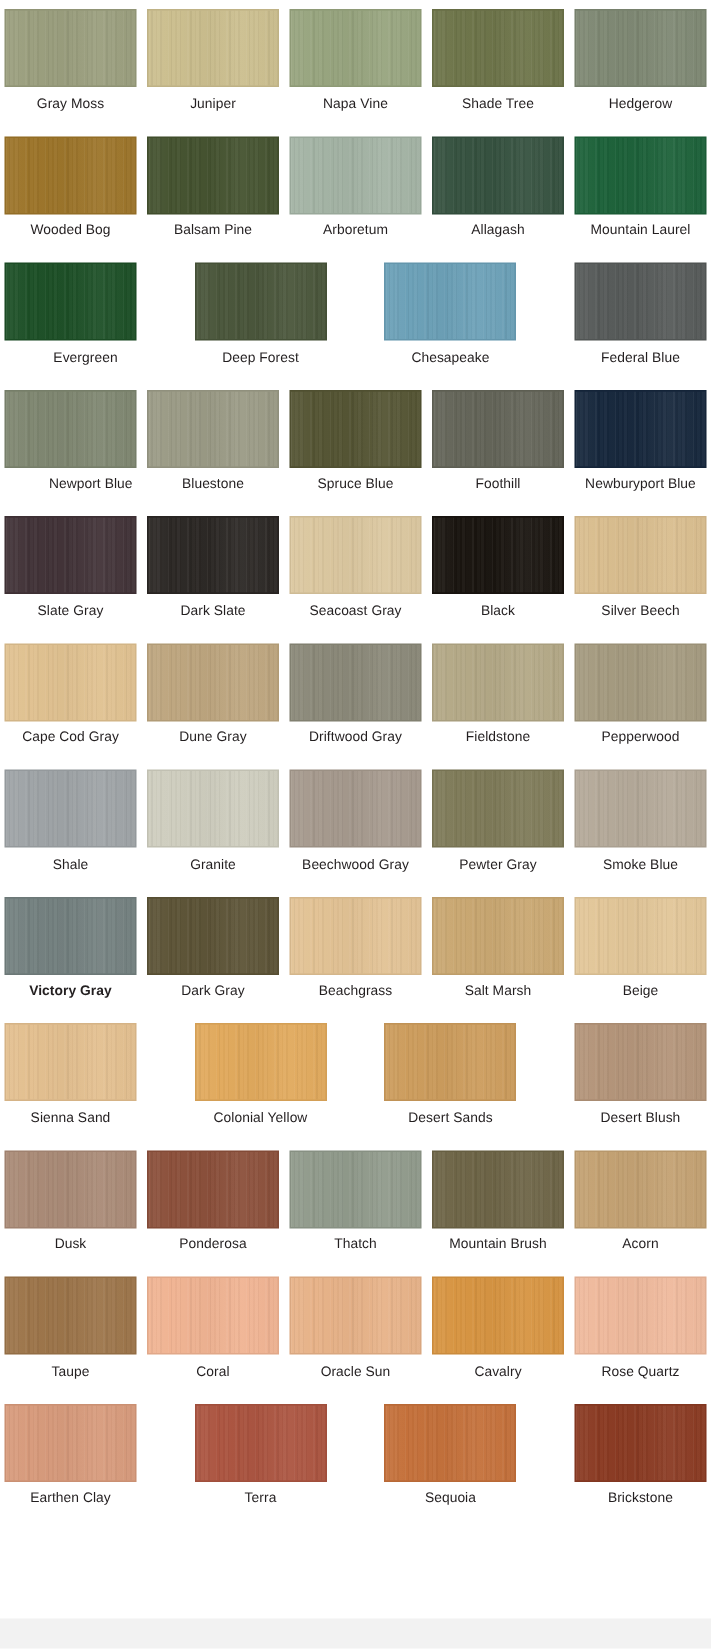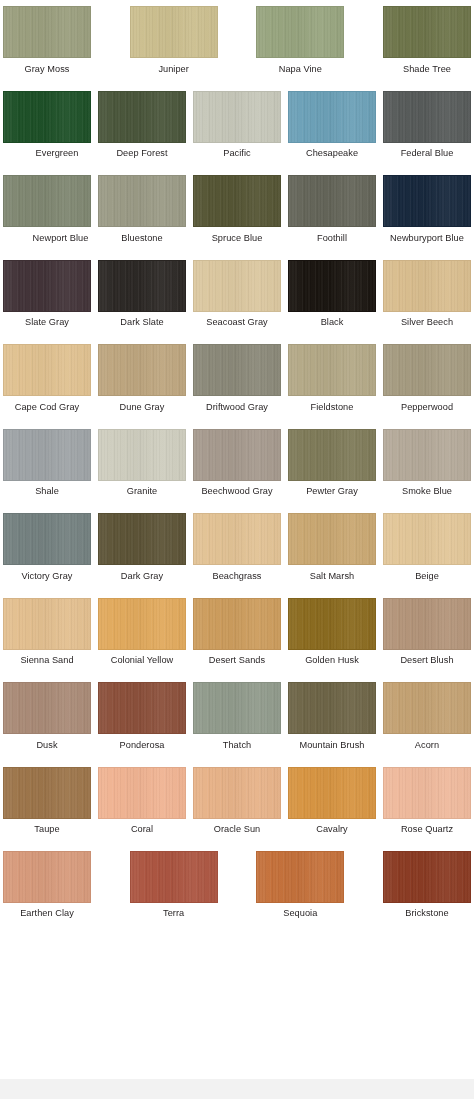--- a/index.html
+++ b/index.html
@@ -131,35 +131,57 @@
         <div class="swatch-label" style="color: rgb(35, 31, 32);">Juniper</div>
       </div>
       <div class="swatch-cell">
         <div class="swatch-chip" style="background-color: rgb(151, 164, 126);"></div>
         <div class="swatch-label" style="color: rgb(35, 31, 32);">Napa Vine</div>
       </div>
       <div class="swatch-cell">
         <div class="swatch-chip" style="background-color: rgb(109, 116, 73);"></div>
         <div class="swatch-label" style="color: rgb(35, 31, 32);">Shade Tree</div>
       </div>
+      <div class="swatch-cell">
+        <div class="swatch-chip" style="background-color: rgb(126, 136, 115);"></div>
+        <div class="swatch-label" style="color: rgb(35, 31, 32);">Hedgerow</div>
+      </div>
+    </div>
+    <div class="chart-row">
+      <div class="swatch-cell">
+        <div class="swatch-chip" style="background-color: rgb(156, 116, 41);"></div>
+        <div class="swatch-label" style="color: rgb(35, 31, 32);">Wooded Bog</div>
+      </div>
+      <div class="swatch-cell">
+        <div class="swatch-chip" style="background-color: rgb(68, 82, 47);"></div>
+        <div class="swatch-label" style="color: rgb(35, 31, 32);">Balsam Pine</div>
+      </div>
+      <div class="swatch-cell">
+        <div class="swatch-chip" style="background-color: rgb(163, 179, 164);"></div>
+        <div class="swatch-label" style="color: rgb(35, 31, 32);">Arboretum</div>
+      </div>
+      <div class="swatch-cell">
+        <div class="swatch-chip" style="background-color: rgb(53, 81, 63);"></div>
+        <div class="swatch-label" style="color: rgb(35, 31, 32);">Allagash</div>
+      </div>
+      <div class="swatch-cell">
+        <div class="swatch-chip" style="background-color: rgb(28, 97, 57);"></div>
+        <div class="swatch-label" style="color: rgb(35, 31, 32);">Mountain Laurel</div>
+      </div>
     </div>
     <div class="chart-row">
       <div class="swatch-cell">
         <div class="swatch-chip" style="background-color: rgb(28, 79, 38);"></div>
         <div class="swatch-label" style="color: rgb(35, 31, 32); padding-left: 20px;">Evergreen</div>
       </div>
       <div class="swatch-cell">
         <div class="swatch-chip" style="background-color: rgb(73, 85, 58);"></div>
         <div class="swatch-label" style="color: rgb(35, 31, 32);">Deep Forest</div>
       </div>
       <div class="swatch-cell">
-        <div class="swatch-chip" style="background-color: rgb(198, 199, 185);"></div>
-        <div class="swatch-label" style="color: rgb(35, 31, 32);">Pacific</div>
-      </div>
-      <div class="swatch-cell">
         <div class="swatch-chip" style="background-color: rgb(107, 160, 183);"></div>
         <div class="swatch-label" style="color: rgb(35, 31, 32);">Chesapeake</div>
       </div>
       <div class="swatch-cell">
         <div class="swatch-chip" style="background-color: rgb(86, 90, 89);"></div>
         <div class="swatch-label" style="color: rgb(35, 31, 32);">Federal Blue</div>
       </div>
     </div>
     <div class="chart-row">
       <div class="swatch-cell">
@@ -245,21 +267,21 @@
         <div class="swatch-label" style="color: rgb(35, 31, 32);">Pewter Gray</div>
       </div>
       <div class="swatch-cell">
         <div class="swatch-chip" style="background-color: rgb(180, 169, 153);"></div>
         <div class="swatch-label" style="color: rgb(35, 31, 32);">Smoke Blue</div>
       </div>
     </div>
     <div class="chart-row">
       <div class="swatch-cell">
         <div class="swatch-chip" style="background-color: rgb(115, 128, 127);"></div>
-        <div class="swatch-label" style="color: rgb(35, 31, 32);">Victory Gray</div>
+        <div class="swatch-label" style="color: rgb(35, 31, 32); font-weight: bold;">Victory Gray</div>
       </div>
       <div class="swatch-cell">
         <div class="swatch-chip" style="background-color: rgb(92, 83, 54);"></div>
         <div class="swatch-label" style="color: rgb(35, 31, 32);">Dark Gray</div>
       </div>
       <div class="swatch-cell">
         <div class="swatch-chip" style="background-color: rgb(226, 194, 148);"></div>
         <div class="swatch-label" style="color: rgb(35, 31, 32);">Beachgrass</div>
       </div>
       <div class="swatch-cell">
@@ -278,24 +300,20 @@
       </div>
       <div class="swatch-cell">
         <div class="swatch-chip" style="background-color: rgb(225, 169, 92);"></div>
         <div class="swatch-label" style="color: rgb(35, 31, 32);">Colonial Yellow</div>
       </div>
       <div class="swatch-cell">
         <div class="swatch-chip" style="background-color: rgb(204, 156, 92);"></div>
         <div class="swatch-label" style="color: rgb(35, 31, 32);">Desert Sands</div>
       </div>
       <div class="swatch-cell">
-        <div class="swatch-chip" style="background-color: rgb(138, 106, 30);"></div>
-        <div class="swatch-label" style="color: rgb(35, 31, 32);">Golden Husk</div>
-      </div>
-      <div class="swatch-cell">
         <div class="swatch-chip" style="background-color: rgb(179, 148, 121);"></div>
         <div class="swatch-label" style="color: rgb(35, 31, 32);">Desert Blush</div>
       </div>
     </div>
     <div class="chart-row">
       <div class="swatch-cell">
         <div class="swatch-chip" style="background-color: rgb(169, 138, 118);"></div>
         <div class="swatch-label" style="color: rgb(35, 31, 32);">Dusk</div>
       </div>
       <div class="swatch-cell">

